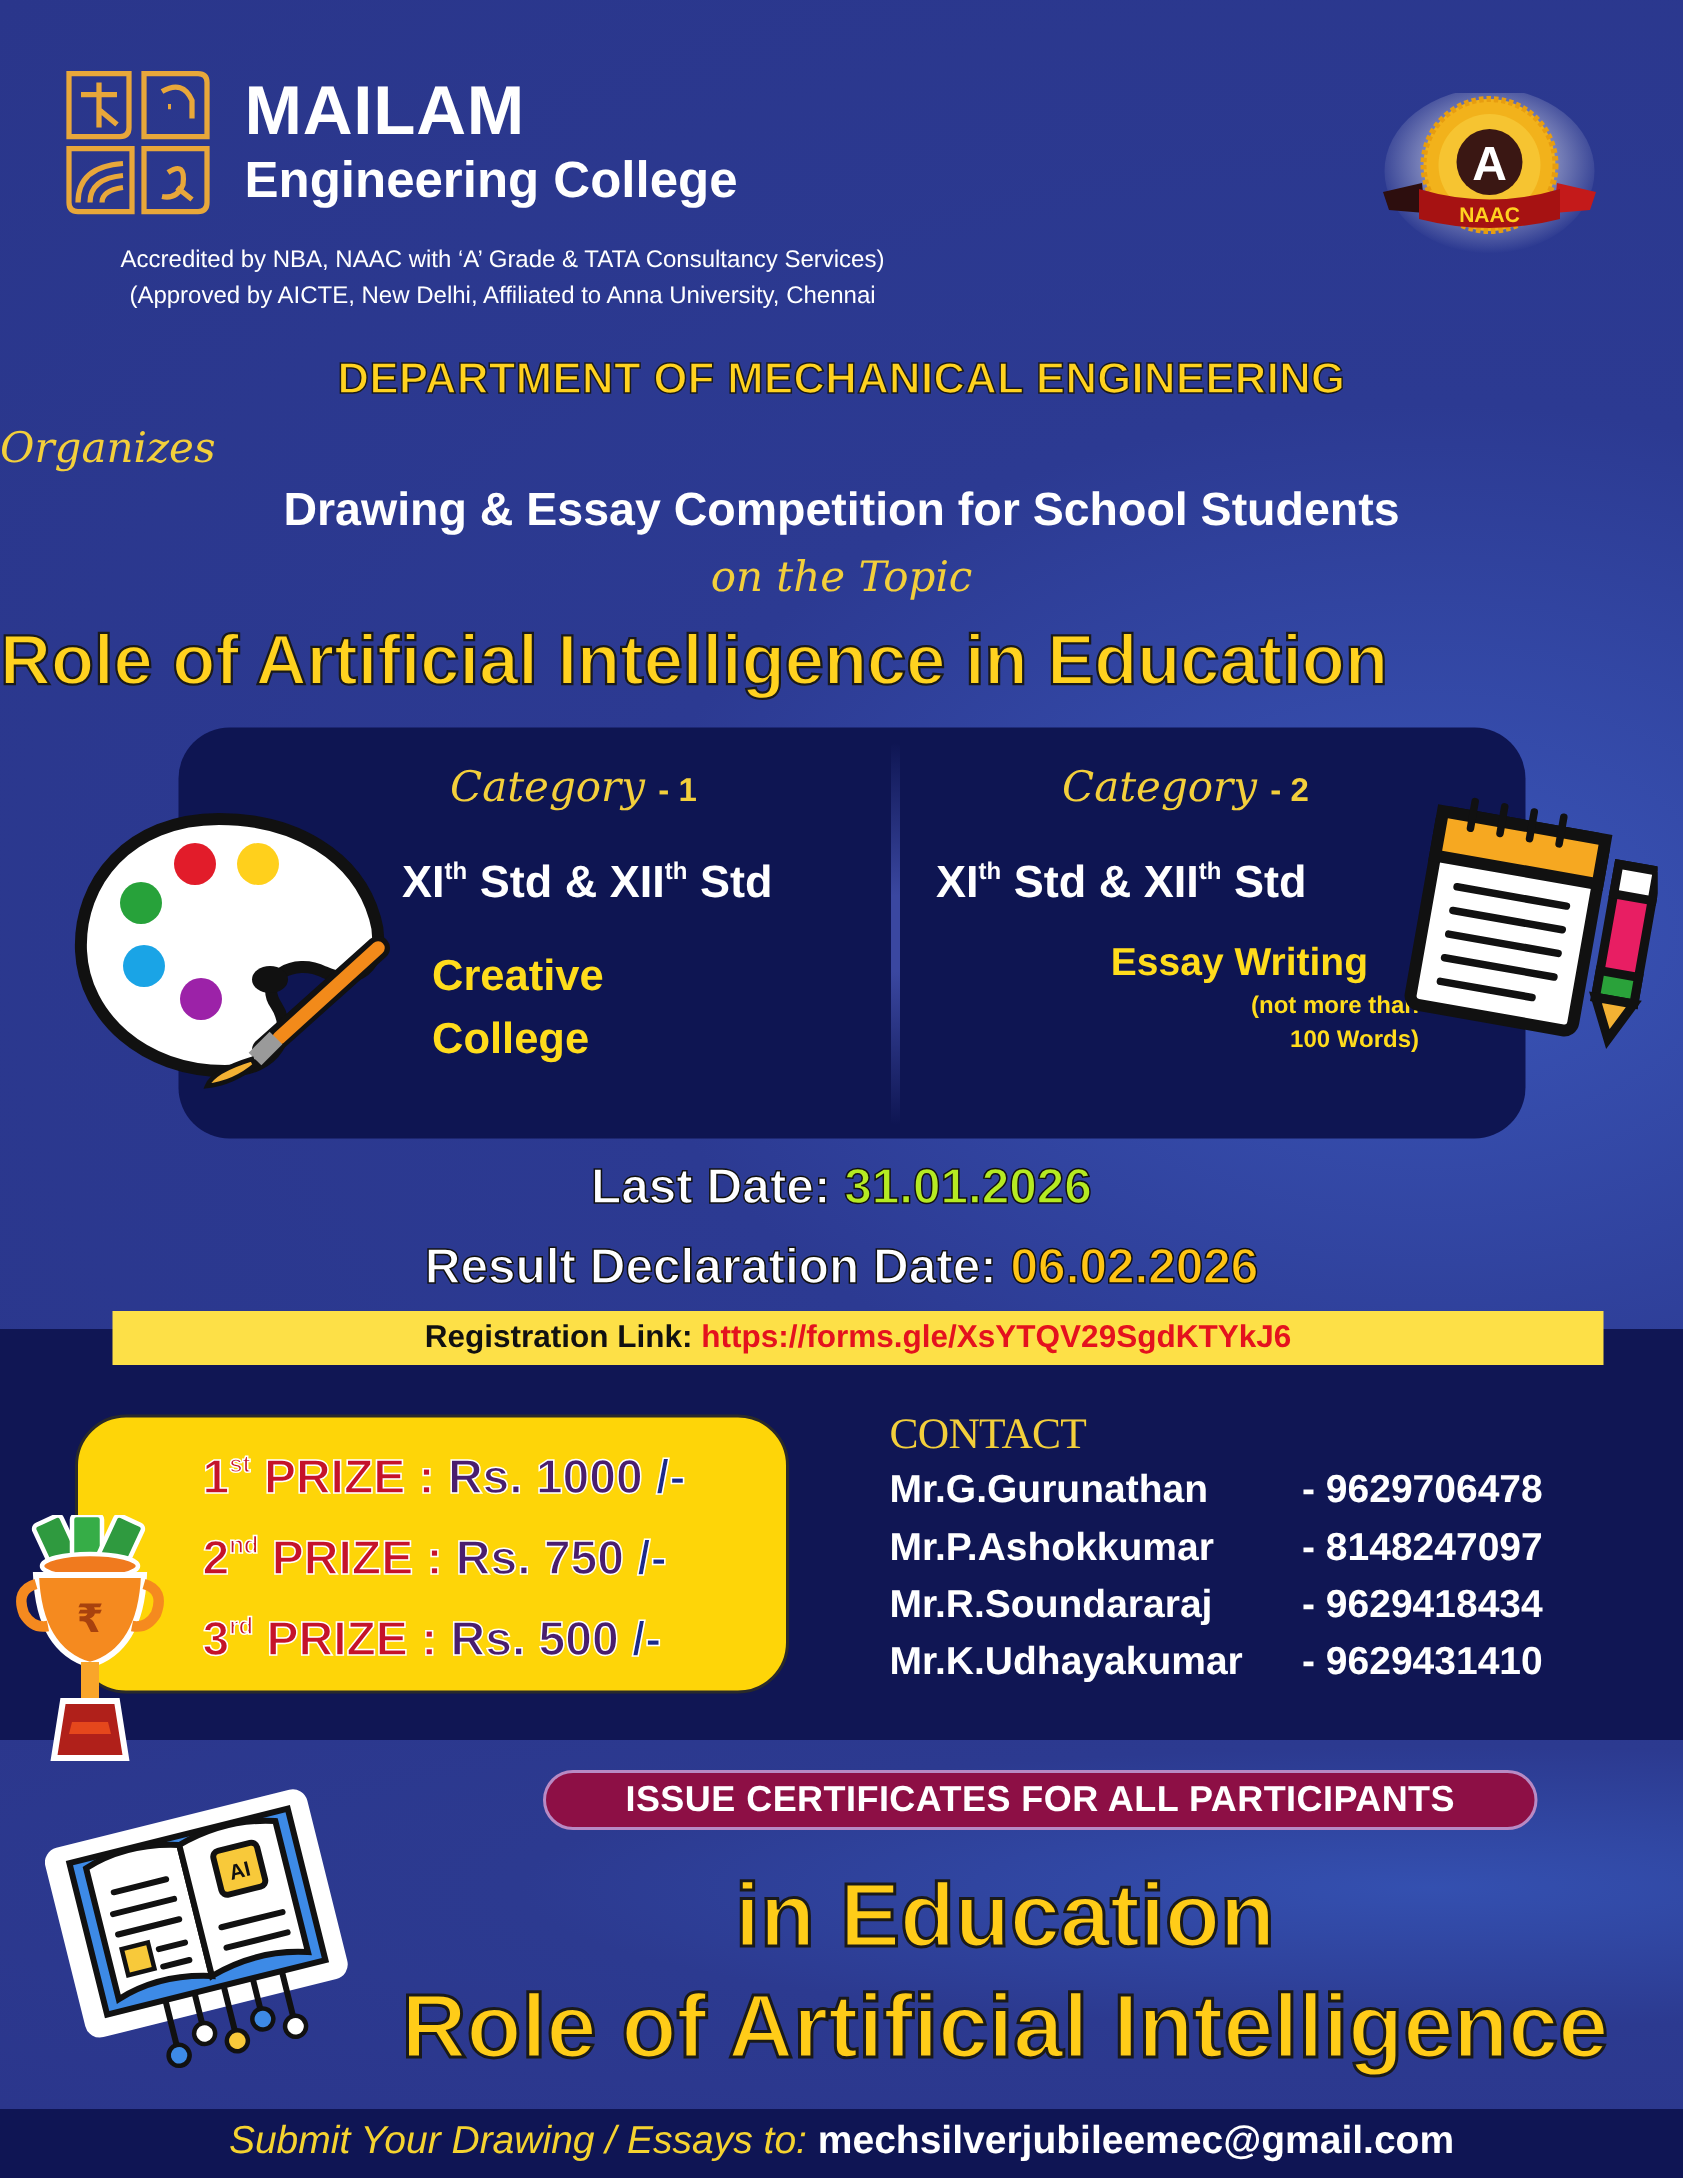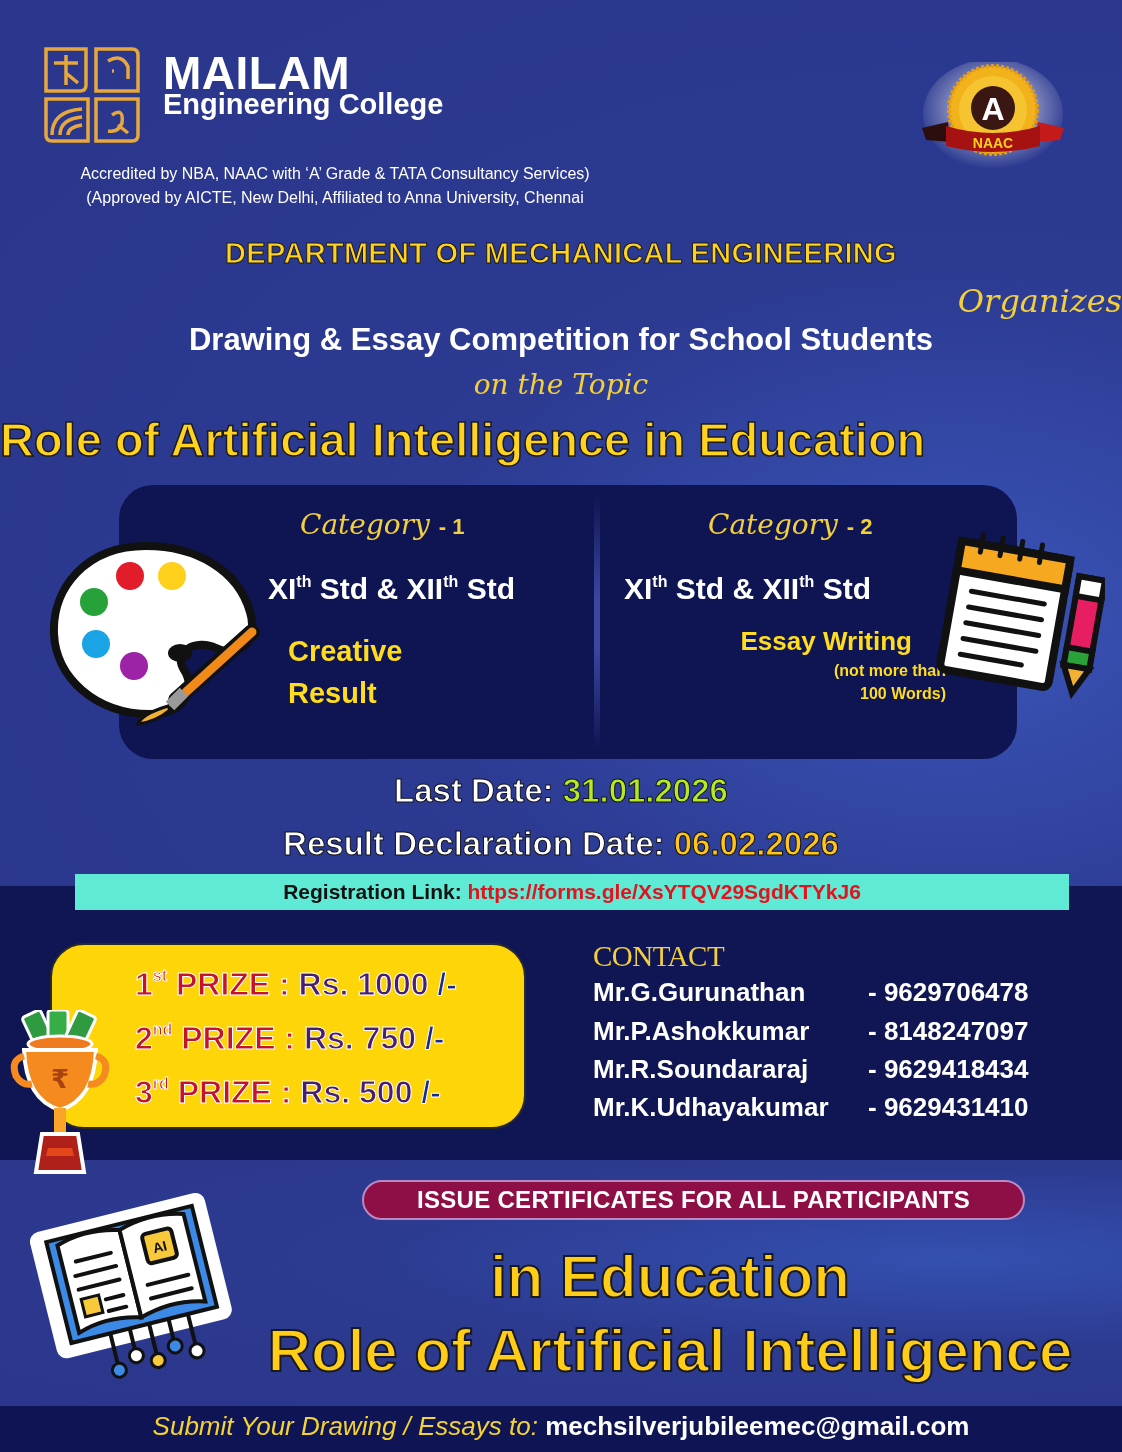--- a/index.html
+++ b/index.html
@@ -24,29 +24,29 @@
   }
   .bg-footer {
     position: absolute; left: 0; top: 1406px; width: 1122px; height: 46px;
     background: #0f1554;
   }
   .abs { position: absolute; }
 
   
   .logo { left: 42px; top: 45px; width: 100px; height: 100px; }
   .college-name { left: 163px; top: 50px; font-weight: 700; font-size: 46px; line-height: 1; letter-spacing: 0.5px; }
-  .college-sub { left: 163px; top: 90px; font-weight: 700; font-size: 29px; line-height: 1; }
+  .college-sub { left: 163px; top: 103px; font-weight: 700; font-size: 34px; line-height: 1; }
   .affil { left: 30px; top: 162px; width: 610px; text-align: center; font-size: 16px; line-height: 24px; }
 
   
   .naac { left: 918px; top: 62px; width: 150px; height: 110px; }
 
   .dept { left: 0; top: 237px; width: 1122px; text-align: center; font-weight: 900; font-size: 29px; color: #ffd21f; -webkit-text-stroke: 1px #1a1a1a; letter-spacing: 0.3px; }
   .script { font-family: "DejaVu Serif", serif; font-style: italic; color: #f3cf3b; }
-  .organizes { left: 0; top: 282px; width: 1122px; text-align: right; font-size: 32px; }
+  .organizes { left: 0; top: 282px; width: 1122px; text-align: left; font-size: 28px; }
   .comp-title { left: 0; top: 322px; width: 1122px; text-align: center; font-weight: 700; font-size: 31px; }
   .topic-label { left: 0; top: 368px; width: 1122px; text-align: center; font-size: 28px; }
   .topic { left: 0; top: 412px; width: 968px; text-align: left; font-weight: 700; font-size: 47px; color: #ffd21f; -webkit-text-stroke: 1.5px #1a1a1a; }
 
   
   .cat-panel { left: 119px; top: 485px; width: 898px; height: 274px; background: #0e1552; border-radius: 34px; }
   .cat-divider { left: 594px; top: 495px; width: 6px; height: 255px; background: linear-gradient(#0e1552, #3a47a0 40%, #3a47a0 60%, #0e1552); border-radius: 3px; }
   .cat-head { font-size: 28px; }
   .cat-head b { font-family: "Liberation Sans", sans-serif; font-style: normal; font-weight: 900; font-size: 22px; }
   .cat1-head { left: 300px; top: 508px; }
@@ -61,21 +61,21 @@
 
   .palette { left: 46px; top: 538px; width: 222px; height: 190px; }
   .notepad { left: 930px; top: 530px; width: 175px; height: 170px; }
 
   
   .last-date { left: 0; top: 772px; width: 1122px; text-align: center; font-weight: 900; font-size: 33px; -webkit-text-stroke: 1px #111; }
   .last-date .val { color: #b5ea22; }
   .result-date { left: 0; top: 825px; width: 1122px; text-align: center; font-weight: 900; font-size: 33px; -webkit-text-stroke: 1px #111; }
   .result-date .val { color: #ffc414; }
 
-  .reg-box { left: 75px; top: 874px; width: 994px; height: 36px; background: #5eead4; text-align: center; font-weight: 900; font-size: 21px; line-height: 36px; color: #111; }
+  .reg-box { left: 75px; top: 874px; width: 994px; height: 36px; background: #fde047; text-align: center; font-weight: 900; font-size: 21px; line-height: 36px; color: #111; }
   .reg-box .link { color: #e4121e; }
 
   
   .prize-box { left: 50px; top: 943px; width: 476px; height: 186px; background: #fed508; border-radius: 34px; border: 2px solid #2a2a2a; }
   .prize-line { left: 135px; font-weight: 900; font-size: 32px; white-space: nowrap; -webkit-text-stroke: 1px #fff; }
   .prize-line .rank { color: #c5132a; }
   .prize-line sup { font-size: 16px; vertical-align: 14px; }
   .prize-line .amt { color: #4a1e6e; }
   .prize-line .slash { color: #1a2a8a; }
   .p1 { top: 966px; }
@@ -159,21 +159,21 @@
 </div>
 <div class="abs std std1">
   <span>XI</span><sup>th</sup>
   <span>Std</span>
   <span>&amp;</span>
   <span>XII</span><sup>th</sup>
   <span>Std</span>
 </div>
 <div class="abs creative">
   <div>Creative</div>
-  <div>Result</div>
+  <div>College</div>
 </div>
 
 <svg class="abs palette" viewBox="0 0 222 190">
   <path d="M100 8 C40 8 6 50 8 96 C10 140 50 176 104 176 C140 176 150 150 138 132 C126 114 150 100 170 110 C196 122 212 100 204 74 C192 32 150 8 100 8 Z" fill="#fff" stroke="#111" stroke-width="8"></path>
   <ellipse cx="134" cy="115" rx="12" ry="9" fill="#111"></ellipse>
   <circle cx="84" cy="38" r="14" fill="#e21c2a"></circle>
   <circle cx="126" cy="38" r="14" fill="#ffd01c"></circle>
   <circle cx="48" cy="64" r="14" fill="#27a23a"></circle>
   <circle cx="50" cy="106" r="14" fill="#1aa4e6"></circle>
   <circle cx="88" cy="128" r="14" fill="#9c22a8"></circle>

